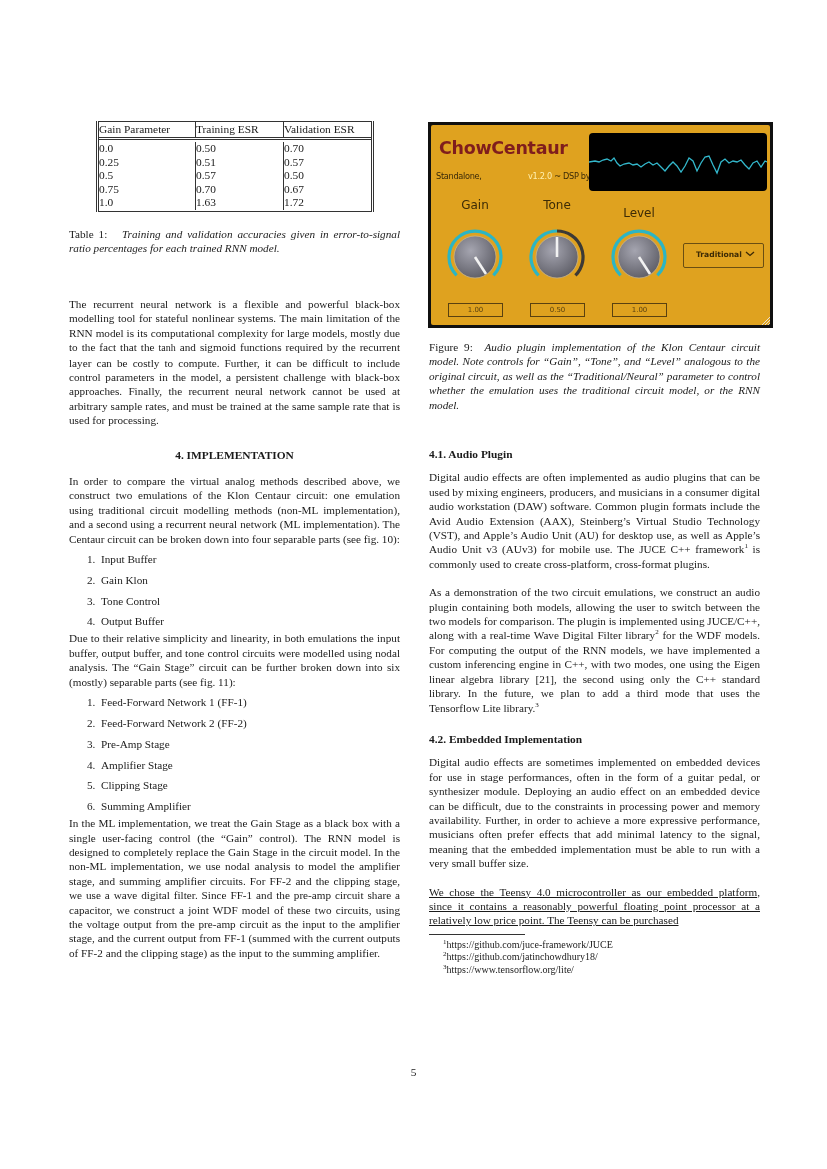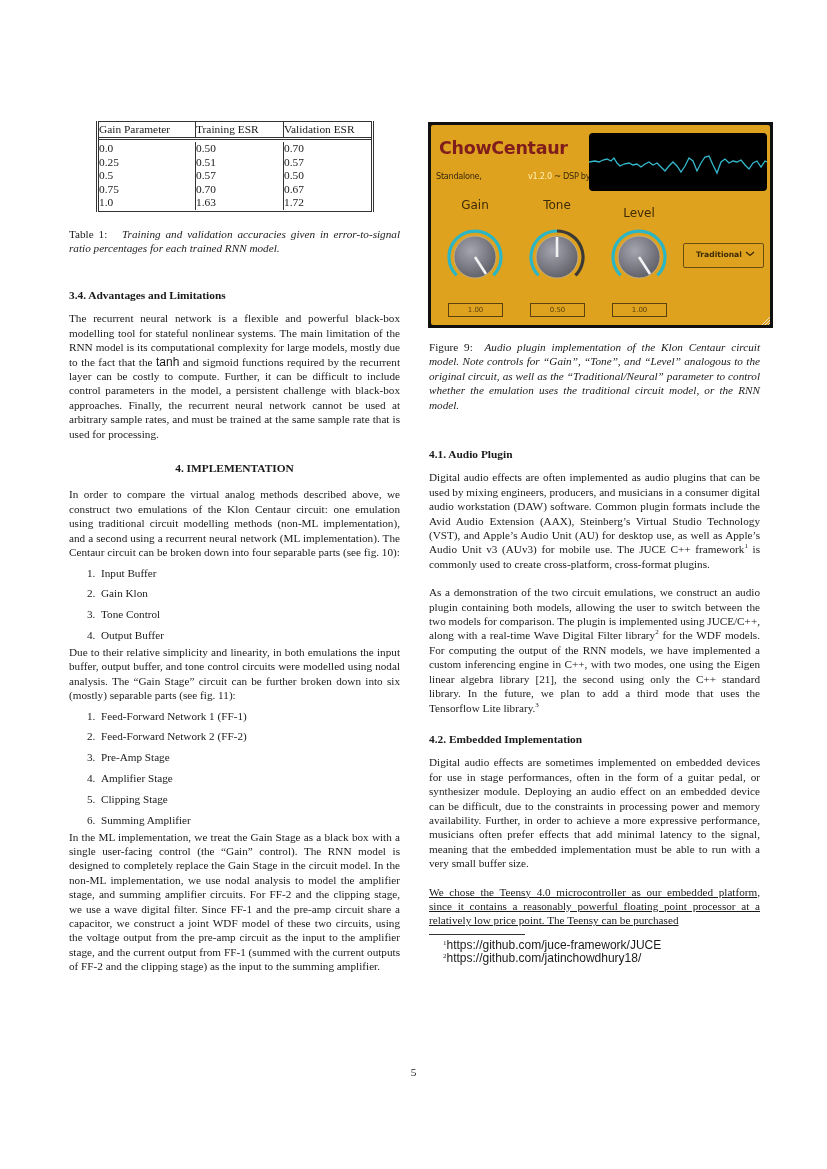--- a/index.html
+++ b/index.html
@@ -5,21 +5,21 @@
   html, body { margin: 0; padding: 0; background: #ffffff; }
   body { width: 827px; height: 1169px; position: relative; overflow: hidden;
          font-family: "Liberation Serif", "DejaVu Serif", serif; color: #1a1a1a; }
   .col { position: absolute; width: 331px; font-size: 11.2px; line-height: 14.4px; }
   .col-left { left: 69px; }
   .col-right { left: 429px; }
   p { margin: 0; text-align: justify; hyphens: none; }
   .sec-h { font-weight: bold; font-size: 11.4px; margin: 0; }
   .sec-center { text-align: center; font-weight: bold; font-size: 11.4px; }
   i, .it { font-style: italic; }
-  .mono { font-family: Liberation Sans, sans-serif; font-size: 12px; }
+  .mono { font-family: Liberation Serif, serif; font-size: 10px; }
   sup { font-size: 7px; vertical-align: super; line-height: 0; }
   ol { margin: 0; padding: 0; list-style: none; }
   ol li { position: relative; padding-left: 32px; height: 20.8px; line-height: 14px; }
   ol li .num { position: absolute; left: 18px; width: 12px; text-align: left; }
 
   
   .tbl { position: absolute; left: 96px; top: 121px; width: 278px; font-size: 11.4px; }
   .tbl .frame { border-left: 3px double #333; border-right: 3px double #333; }
   .tbl .hdr { border-top: 1px solid #333; border-bottom: 3px double #333; display: flex; }
   .tbl .hdr div, .tbl .row div { text-align: left; }
@@ -101,21 +101,20 @@
     </div>
   </div>
 </div>
 
 <div class="caption" style="left:69px; top:227px; width:331px;">
   <span>Table 1:</span>&nbsp;&nbsp;
   <i>Training and validation accuracies given in error-to-signal ratio percentages for each trained RNN model.</i>
 </div>
 
 <div class="col col-left" style="top:288px;">
-  <h3 class="sec-h">3.4.  Advantages and Limitations</h3>
   <p style="margin-top:9px;"><span>The recurrent neural network is a flexible and powerful black-box modelling tool for stateful nonlinear systems.  The main limitation of the RNN model is its computational complexity for large models, mostly due to the fact that the </span><span class="mono">tanh</span><span> and sigmoid functions required by the recurrent layer can be costly to compute. Further, it can be difficult to include control parameters in the model, a persistent challenge with black-box approaches. Finally, the recurrent neural network cannot be used at arbitrary sample rates, and must be trained at the same sample rate that is used for processing.</span></p>
 
   <div class="sec-center" style="margin-top:20px;">4.  IMPLEMENTATION</div>
   <p style="margin-top:12px;">In order to compare the virtual analog methods described above, we construct two emulations of the Klon Centaur circuit: one emulation using traditional circuit modelling methods (non-ML implementation), and a second using a recurrent neural network (ML implementation).  The Centaur circuit can be broken down into four separable parts (see fig. 10):</p>
 
   <ol style="margin-top:6px;">
     <li><span class="num">1.</span><span>Input Buffer</span></li>
     <li><span class="num">2.</span><span>Gain Klon</span></li>
     <li><span class="num">3.</span><span>Tone Control</span></li>
     <li style="height:17px;"><span class="num">4.</span><span>Output Buffer</span></li>
@@ -220,16 +219,17 @@
   <p style="margin-top:14px;"><span>As a demonstration of the two circuit emulations, we construct an audio plugin containing both models, allowing the user to switch between the two models for comparison.  The plugin is implemented using JUCE/C++, along with a real-time Wave Digital Filter library</span><sup>2</sup><span> for the WDF models. For computing the output of the RNN models, we have implemented a custom inferencing engine in C++, with two modes, one using the Eigen linear algebra library [21], the second using only the C++ standard library. In the future, we plan to add a third mode that uses the Tensorflow Lite library.</span><sup>3</sup></p>
 
   <h3 class="sec-h" style="margin-top:17px;">4.2.  Embedded Implementation</h3>
   <p style="margin-top:9px;">Digital audio effects are sometimes implemented on embedded devices for use in stage performances, often in the form of a guitar pedal, or synthesizer module.  Deploying an audio effect on an embedded device can be difficult, due to the constraints in processing power and memory availability. Further, in order to achieve a more expressive performance, musicians often prefer effects that add minimal latency to the signal, meaning that the embedded implementation must be able to run with a very small buffer size.</p>
   <p style="margin-top:14px;text-decoration:underline;">We chose the Teensy 4.0 microcontroller as our embedded platform, since it contains a reasonably powerful floating point processor at a relatively low price point.  The Teensy can be purchased</p>
 
   <div class="footrule"></div>
   <div class="fn">
     <div class="ind"><sup>1</sup><span class="mono">https://github.com/juce-framework/JUCE</span></div>
     <div class="ind"><sup>2</sup><span class="mono">https://github.com/jatinchowdhury18/</span></div>
+    <div class="ind"><sup>3</sup><span class="mono">https://www.tensorflow.org/lite/</span></div>
   </div>
 </div>
 
 <div class="pagenum">5</div>
 
 </body></html>

